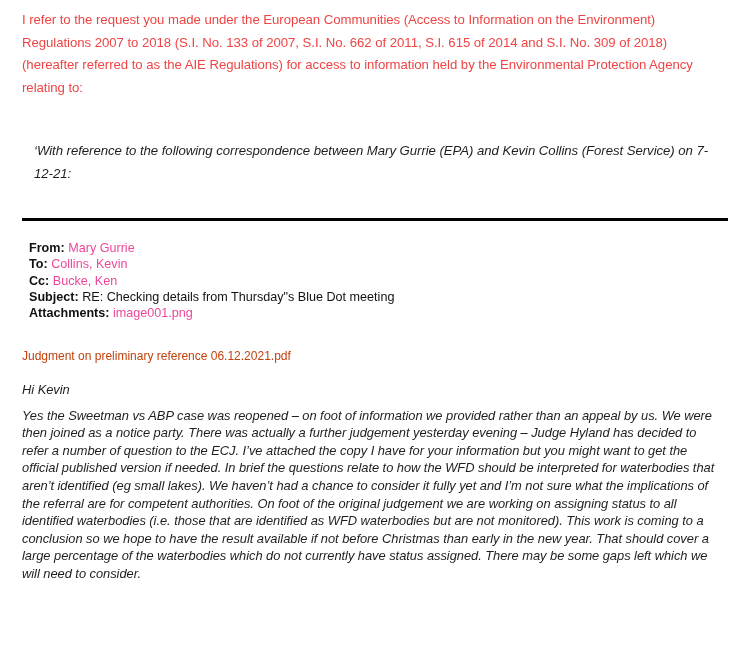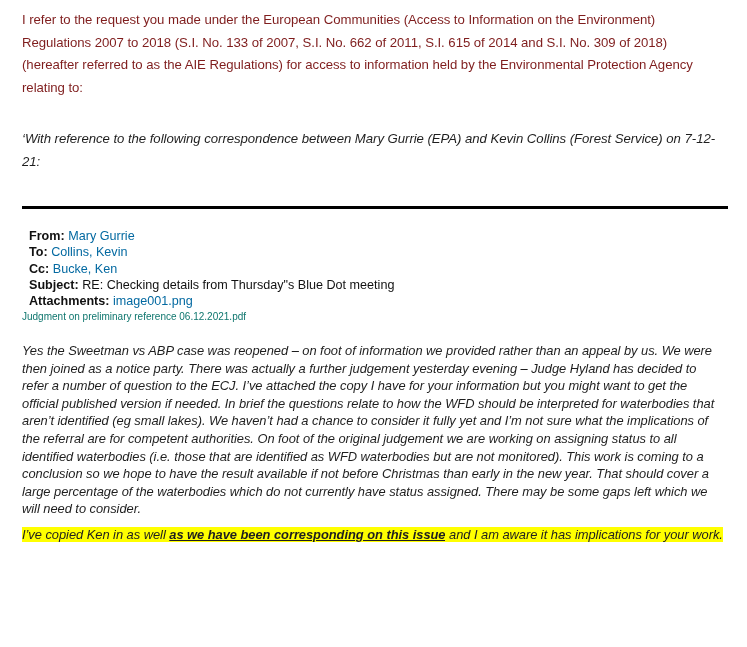--- a/index.html
+++ b/index.html
@@ -23,29 +23,29 @@
     padding: 0 22px;
   }
 
   
   .intro {
     font-size: 13.2px;
     line-height: 22.6px;
     margin: 0;
     padding-top: 9px;
     letter-spacing: -0.05px;
-    color: #7f1d1d;
+    color: #ef4444;
   }
 
   
   .quote-block {
     font-size: 13.2px;
     line-height: 22.5px;
     font-style: italic;
-    margin: 0;
+    margin: 12px;
     padding-top: 29px;
     letter-spacing: -0.05px;
     color: #1e1e1e;
   }
 
   
   .divider {
     height: 3px;
     background: #000000;
     margin-top: 33px;
@@ -61,30 +61,31 @@
   }
   .hdr-row {
     white-space: nowrap;
   }
   .hdr-label {
     font-weight: bold;
     color: #111111;
     padding-left: 7px;
   }
   .hdr-value-link {
-    color: #0369a1;
+    color: #ec4899;
     text-align: right;
   }
   .hdr-value-plain {
     color: #111111;
   }
   .attach-extra {
-    color: #0f766e;
-    font-size: 10px;
+    color: #c2410c;
+    font-size: 12px;
     line-height: 16.1px;
+    margin-top: 27px;
   }
 
   
   .email-body {
     margin-top: 17px;
     font-size: 12.9px;
     line-height: 17.6px;
     font-style: italic;
     color: #1e1e1e;
     letter-spacing: -0.04px;
@@ -143,21 +144,21 @@
       <span class="hdr-label">Attachments:</span>
       <span class="hdr-value-link">image001.png</span>
     </div>
 
     <div class="attach-extra">Judgment on preliminary reference 06.12.2021.pdf</div>
 
   </div>
 
   <div class="email-body">
 
+    <p class="body-para">Hi Kevin</p>
 
     <p class="body-para">Yes the Sweetman vs ABP case was reopened – on foot of information we provided rather than an appeal by us. We were then joined as a notice party. There was actually a further judgement yesterday evening – Judge Hyland has decided to refer a number of question to the ECJ. I’ve attached the copy I have for your information but you might want to get the official published version if needed. In brief the questions relate to how the WFD should be interpreted for waterbodies that aren’t identified (eg small lakes). We haven’t had a chance to consider it fully yet and I’m not sure what the implications of the referral are for competent authorities. On foot of the original judgement we are working on assigning status to all identified waterbodies (i.e. those that are identified as WFD waterbodies but are not monitored). This work is coming to a conclusion so we hope to have the result available if not before Christmas than early in the new year. That should cover a large percentage of the waterbodies which do not currently have status assigned. There may be some gaps left which we will need to consider.</p>
 
-    <p class="body-para"><span class="hl">I’ve copied Ken in as well </span><span class="hl hl-strong">as we have been corresponding on this issue</span><span class="hl"> and I am aware it has implications for your work.</span></p>
 
 
   </div>
 
 </div>
 
 </body></html>

